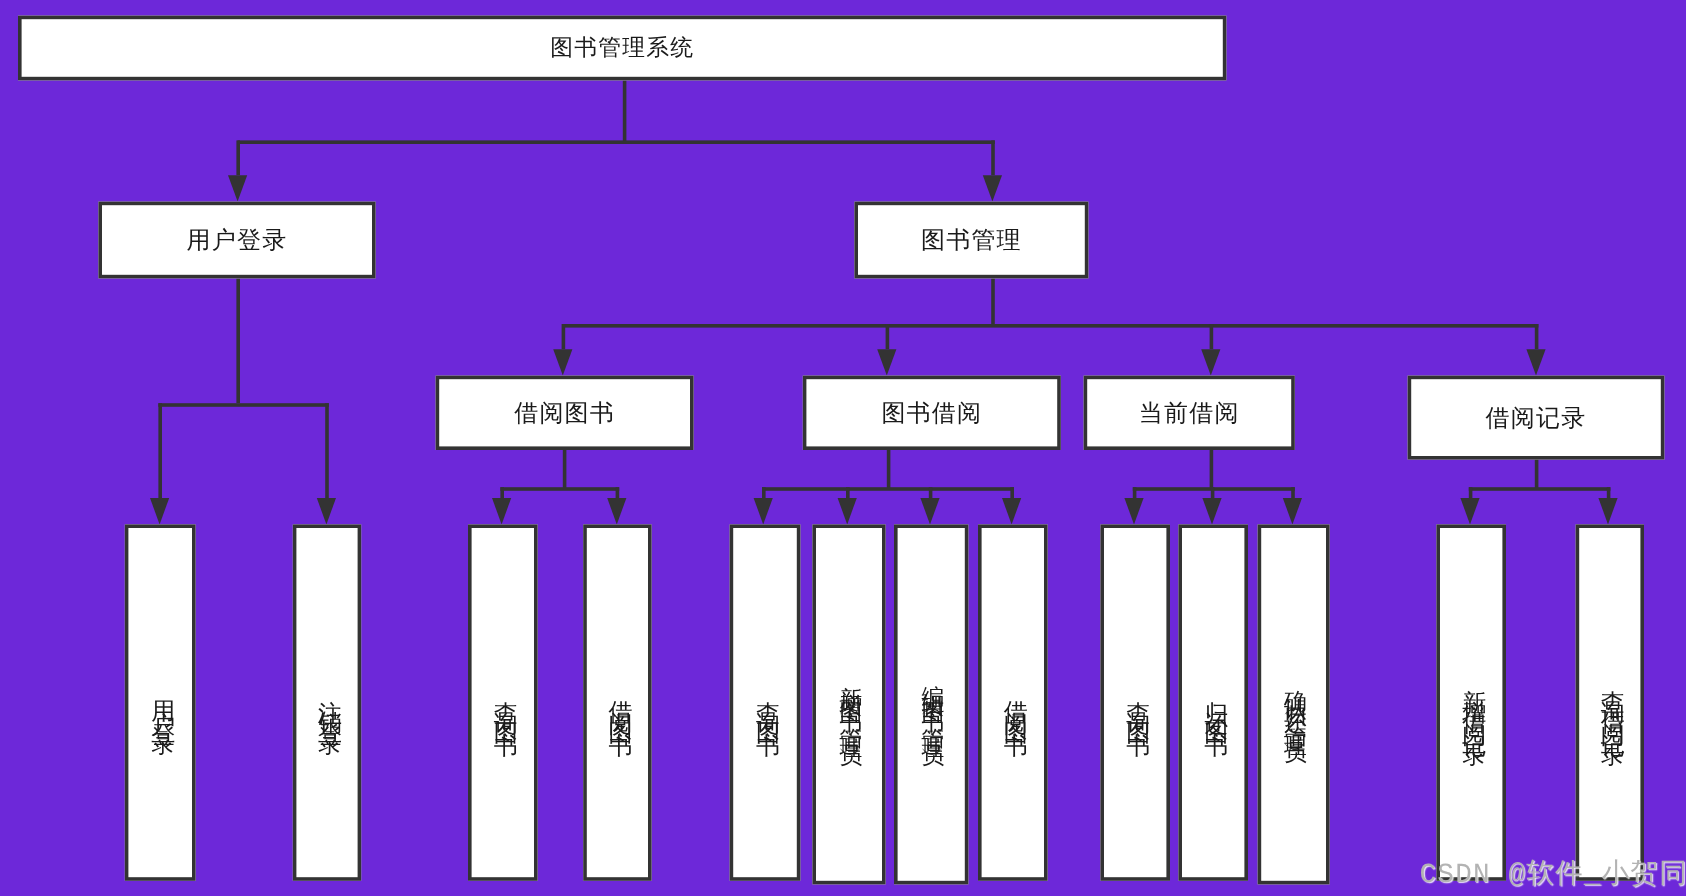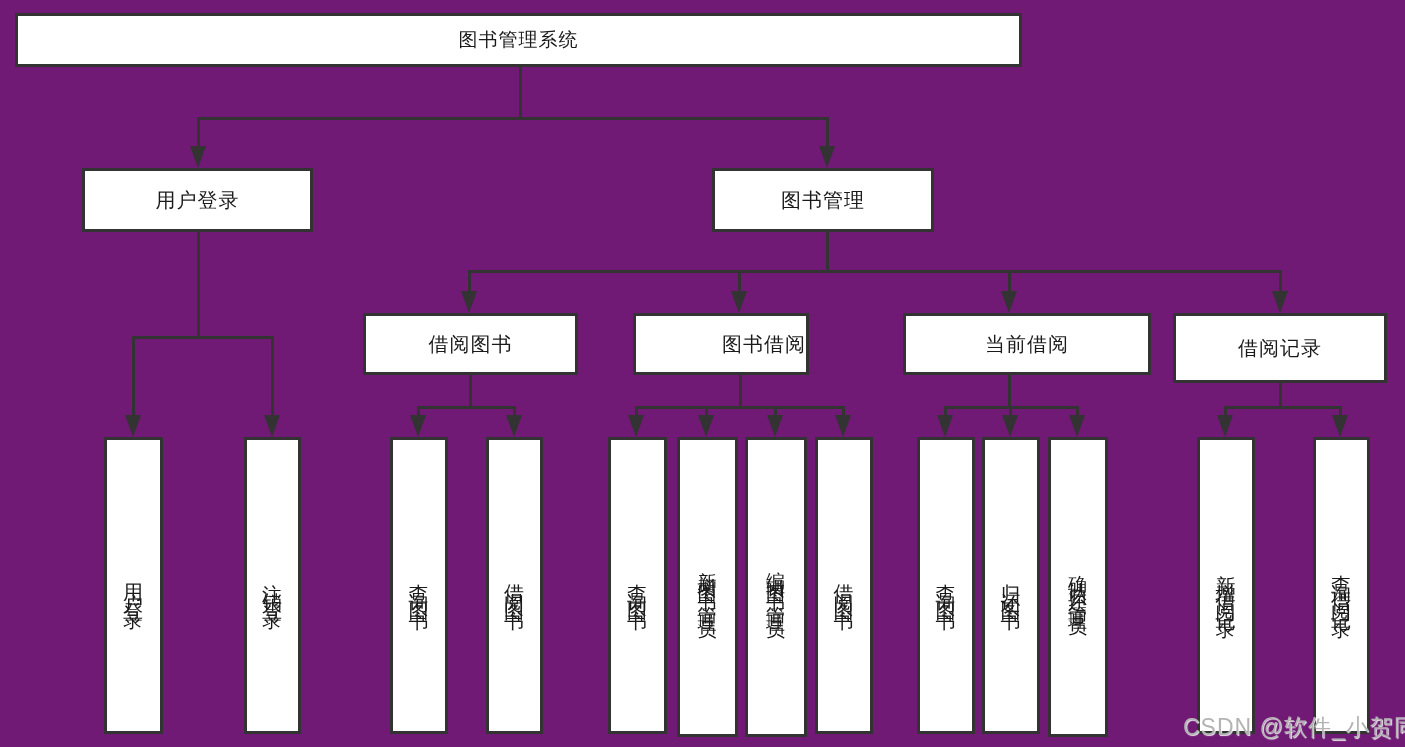--- a/index.html
+++ b/index.html
@@ -1,21 +1,21 @@
 <!DOCTYPE html>
 <html><head>
 <meta charset="utf-8">
 <style>
   html, body { margin: 0; padding: 0; background: #ffffff; }
   #canvas {
     position: relative;
     width: 1405px;
     height: 747px;
-    background: #701a75;
-    font-family: Liberation Sans, sans-serif;
+    background: #6d28d9;
+    font-family: Liberation Mono, monospace;
     color: #1a1a1a;
     overflow: hidden;
   }
   .box {
     position: absolute;
     box-sizing: border-box;
     border: 3px solid #333333;
     background: #ffffff;
     display: flex;
     align-items: center;
@@ -84,43 +84,43 @@
   </div>
 
   <div class="vline" style="left:519px; top:67px; height:51px;"></div>
   <div class="hline" style="left:198px; top:117px; width:631px;"></div>
   <div class="arrow" style="left:197px; top:117px; height:29px;"></div>
   <div class="arrow" style="left:826px; top:117px; height:29px;"></div>
 
   <div class="box" style="left:82px; top:168px; width:231px; height:64px;">
     <span>用户登录</span>
   </div>
-  <div class="box" style="left:712px; top:168px; width:222px; height:64px;">
+  <div class="box" style="left:712px; top:168px; width:195px; height:64px;">
     <span>图书管理</span>
   </div>
 
   <div class="vline" style="left:197px; top:232px; height:104px;"></div>
   <div class="hline" style="left:132px; top:336px; width:142px;"></div>
   <div class="arrow" style="left:132px; top:336px; height:79px;"></div>
   <div class="arrow" style="left:271px; top:336px; height:79px;"></div>
 
   <div class="vline" style="left:826px; top:232px; height:40px;"></div>
   <div class="hline" style="left:469px; top:270px; width:813px;"></div>
   <div class="arrow" style="left:468px; top:270px; height:21px;"></div>
   <div class="arrow" style="left:738px; top:270px; height:21px;"></div>
   <div class="arrow" style="left:1008px; top:270px; height:21px;"></div>
   <div class="arrow" style="left:1279px; top:270px; height:21px;"></div>
 
   <div class="box" style="left:363px; top:313px; width:215px; height:62px;">
     <span>借阅图书</span>
   </div>
-  <div class="box" style="left:633px; top:313px; width:176px; height:62px;justify-content:flex-end;">
+  <div class="box" style="left:669px; top:313px; width:215px; height:62px;">
     <span>图书借阅</span>
   </div>
-  <div class="box" style="left:903px; top:313px; width:248px; height:62px;">
+  <div class="box" style="left:903px; top:313px; width:176px; height:62px;">
     <span>当前借阅</span>
   </div>
   <div class="box" style="left:1173px; top:313px; width:214px; height:70px;">
     <span>借阅记录</span>
   </div>
 
   <div class="vline" style="left:469px; top:375px; height:33px;"></div>
   <div class="vline" style="left:739px; top:375px; height:33px;"></div>
   <div class="vline" style="left:1008px; top:375px; height:33px;"></div>
   <div class="vline" style="left:1279px; top:375px; height:33px;"></div>

